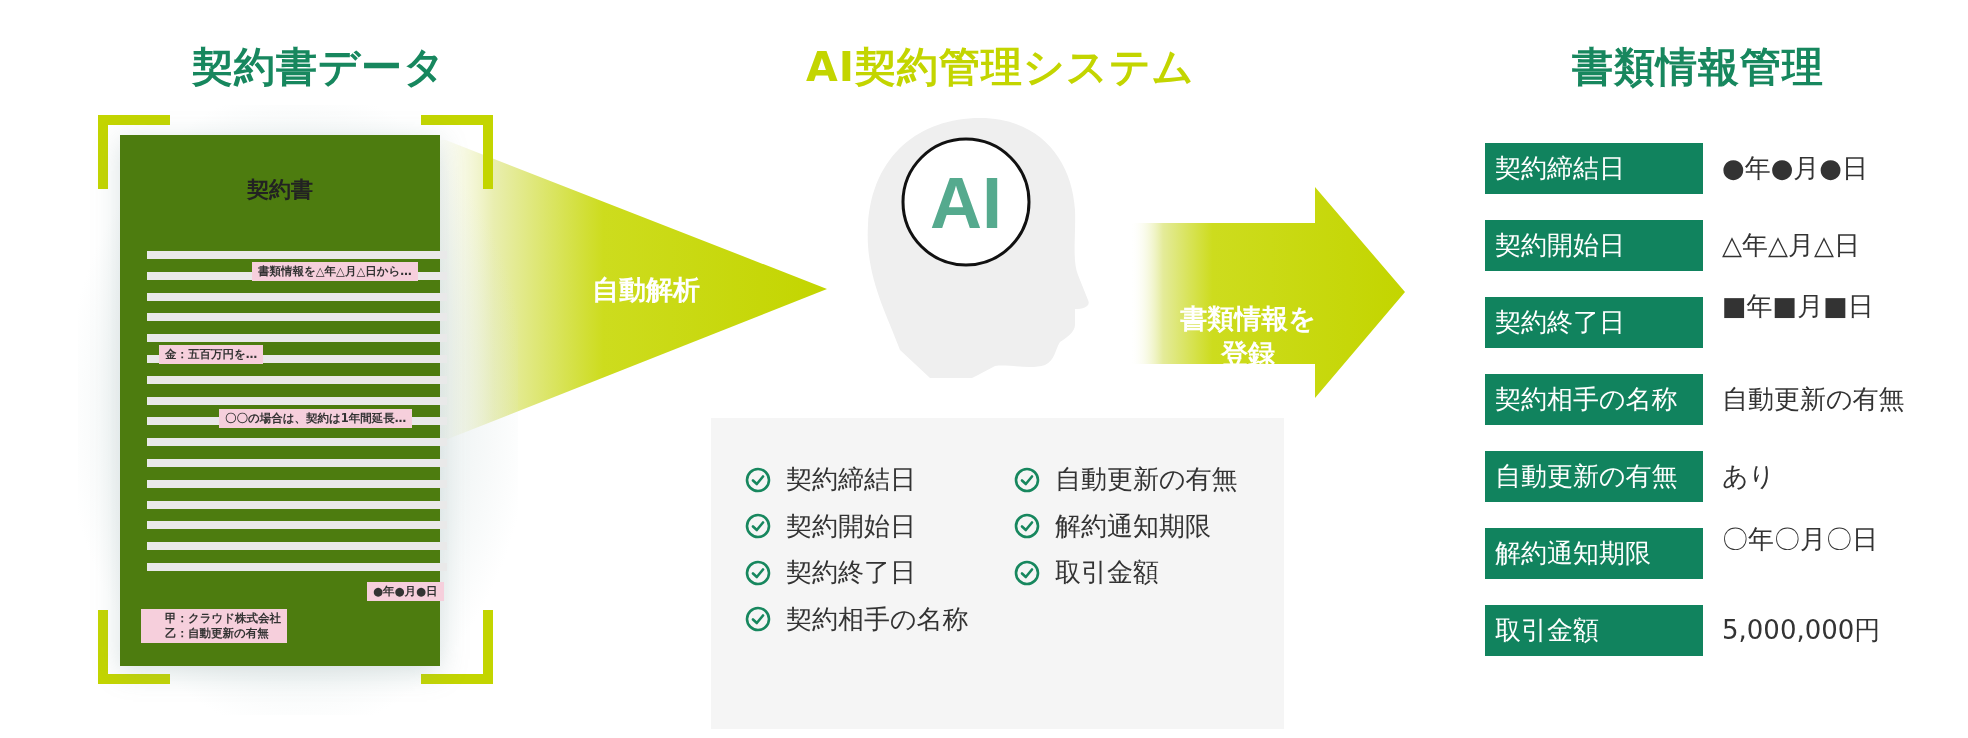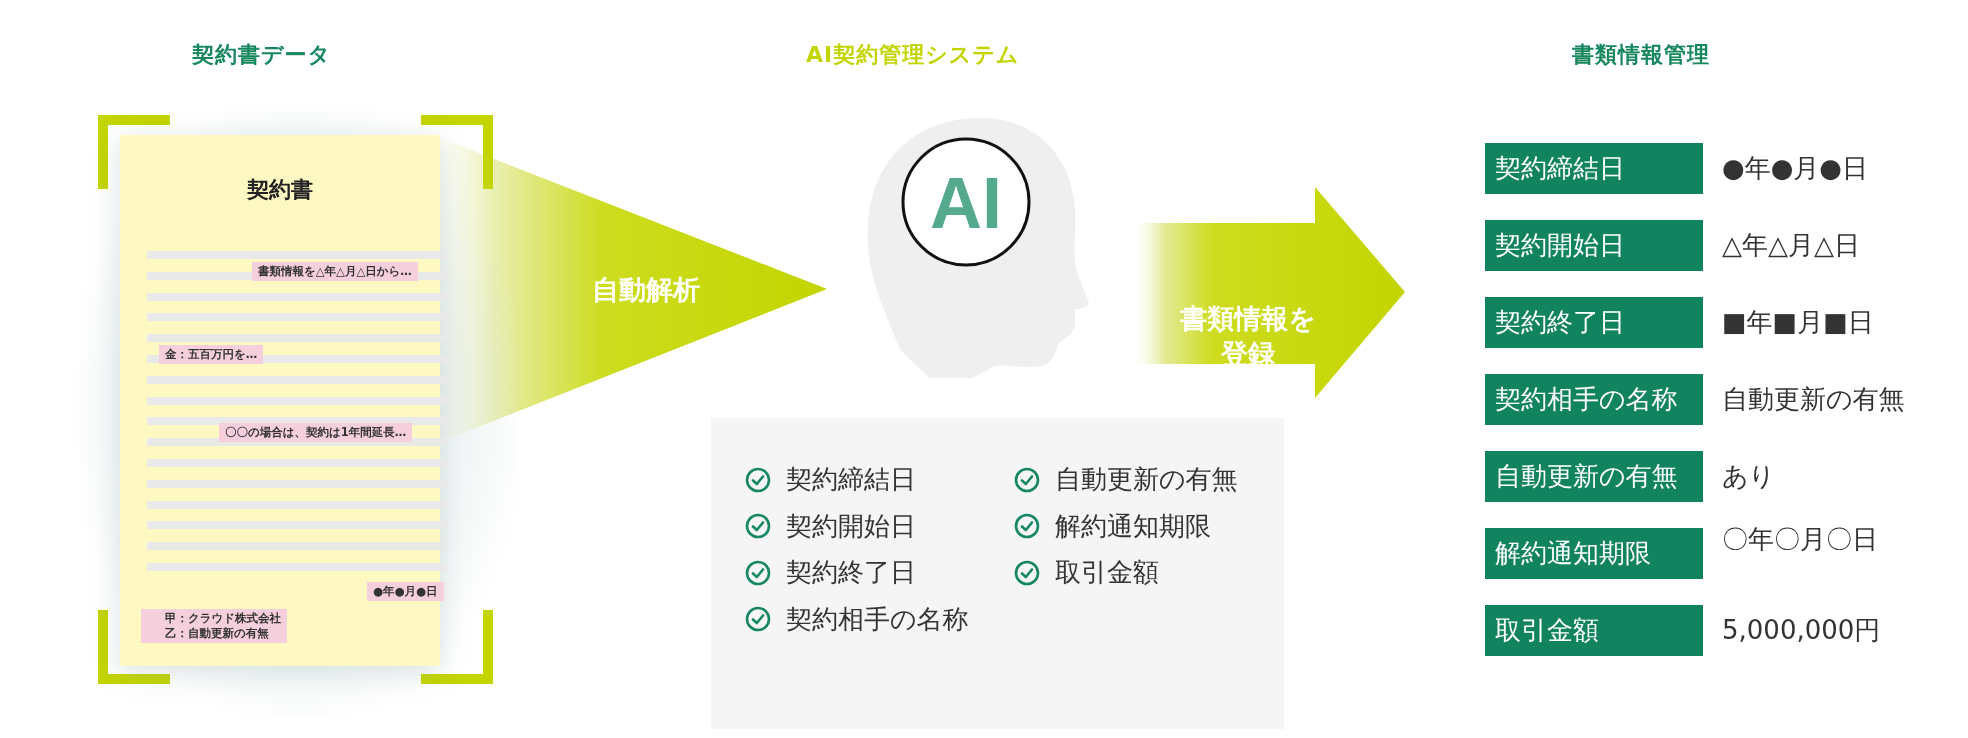--- a/index.html
+++ b/index.html
@@ -1,26 +1,26 @@
 <!DOCTYPE html>
 <html><head>
 <meta charset="utf-8">
 <style>
   * { margin:0; padding:0; box-sizing:border-box; }
   body { width:1968px; height:738px; background:#ffffff; position:relative; overflow:hidden;
          font-family:"DejaVu Sans","Liberation Sans",sans-serif; }
   .abs { position:absolute; }
-  .section-title { position:absolute; font-size:22px; font-weight:bold; white-space:nowrap; letter-spacing:1px; }
+  .section-title { position:absolute; font-size:41px; font-weight:bold; white-space:nowrap; letter-spacing:1px; }
   .t-green { color:#17875e; }
   .t-lime { color:#c3d500; }
 
   
   .doc-shadow { position:absolute; left:78px; top:105px; width:440px; height:610px;
      background:radial-gradient(ellipse at center, rgba(200,214,214,0.55) 0%, rgba(220,230,230,0.35) 55%, rgba(255,255,255,0) 75%); }
-  .paper { position:absolute; left:120px; top:135px; width:320px; height:531px; background:#fef9c3;
+  .paper { position:absolute; left:120px; top:135px; width:320px; height:531px; background:#4d7c0f;
      box-shadow:0 6px 26px rgba(120,150,150,0.28); }
   .doc-title { position:absolute; left:0; width:100%; top:40px; text-align:center; font-size:22px; font-weight:bold; color:#222; }
   .doc-line { position:absolute; left:27px; width:300px; height:8px; background:#e9e9e9; }
   .hl { position:absolute; background:#f6cfdc; color:#333; font-size:11.5px; font-weight:bold; white-space:nowrap; padding:2px 6px; line-height:15px; }
   .bracket { position:absolute; border-color:#c3d500; border-style:solid; width:72px; height:74px; }
   .br-tl { left:98px; top:115px; border-width:10px 0 0 10px; }
   .br-tr { left:421px; top:115px; border-width:10px 10px 0 0; }
   .br-bl { left:98px; top:610px; border-width:0 0 10px 10px; }
   .br-br { left:421px; top:610px; border-width:0 10px 10px 0; }
 
@@ -77,21 +77,21 @@
       <div class="doc-line" style="top: 303.2px;"></div>
       <div class="doc-line" style="top: 324px;"></div>
       <div class="doc-line" style="top: 344.8px;"></div>
       <div class="doc-line" style="top: 365.6px;"></div>
       <div class="doc-line" style="top: 386.4px;"></div>
       <div class="doc-line" style="top: 407.2px;"></div>
       <div class="doc-line" style="top: 428px;"></div>
     </div>
   <div class="hl" style="left:132px; top:127px;">書類情報を△年△月△日から…</div>
   <div class="hl" style="left:39px; top:210px;">金：五百万円を…</div>
-  <div class="hl" style="left:99px; top:288px;text-align:center;">〇〇の場合は、契約は1年間延長…</div>
+  <div class="hl" style="left:99px; top:274px;text-align:center;">〇〇の場合は、契約は1年間延長…</div>
   <div class="hl" style="left:247px; top:447px;">●年●月●日</div>
   <div class="hl" style="left:21px; top:474px; line-height:15px;padding-left:24px;">
     <div>甲：クラウド株式会社</div>
     <div>乙：自動更新の有無</div>
   </div>
 </div>
 
 <svg class="abs" style="left:860px; top:110px;" width="230" height="280">
   <path d="M70,268 L40,240 C25,200 5,165 8,115 C12,45 60,8 120,8 C180,8 212,50 215,100 C216,125 212,150 218,165 L228,190 C231,196 224,199 215,199 L215,215 C215,222 206,228 200,232 C195,240 195,250 185,255 C170,260 150,254 135,256 L118,265 L112,268 Z" fill="#efefef"></path>
   <circle cx="106" cy="92" r="63" fill="#ffffff" stroke="#111" stroke-width="3"></circle>
@@ -166,21 +166,21 @@
       <span>取引金額</span>
     </div>
   </div>
 
 <div id="info-table">
     <div class="info-label" style="top: 143px;">契約締結日</div>
     <div class="info-value" style="top: 143px;">●年●月●日</div>
     <div class="info-label" style="top: 220px;">契約開始日</div>
     <div class="info-value" style="top: 220px;">△年△月△日</div>
     <div class="info-label" style="top: 297px;">契約終了日</div>
-    <div class="info-value" style="top: 297px;">■年■月■日</div>
+    <div class="info-value" style="top: 281px;">■年■月■日</div>
     <div class="info-label" style="top: 374px;">契約相手の名称</div>
     <div class="info-value" style="top: 374px;">自動更新の有無</div>
     <div class="info-label" style="top: 451px;">自動更新の有無</div>
     <div class="info-value" style="top: 451px;">あり</div>
     <div class="info-label" style="top: 528px;">解約通知期限</div>
     <div class="info-value" style="top: 516px; font-family: Liberation Mono, monospace;">〇年〇月〇日</div>
     <div class="info-label" style="top: 605px;">取引金額</div>
     <div class="info-value" style="top: 605px;">5,000,000円</div>
   </div>
 

